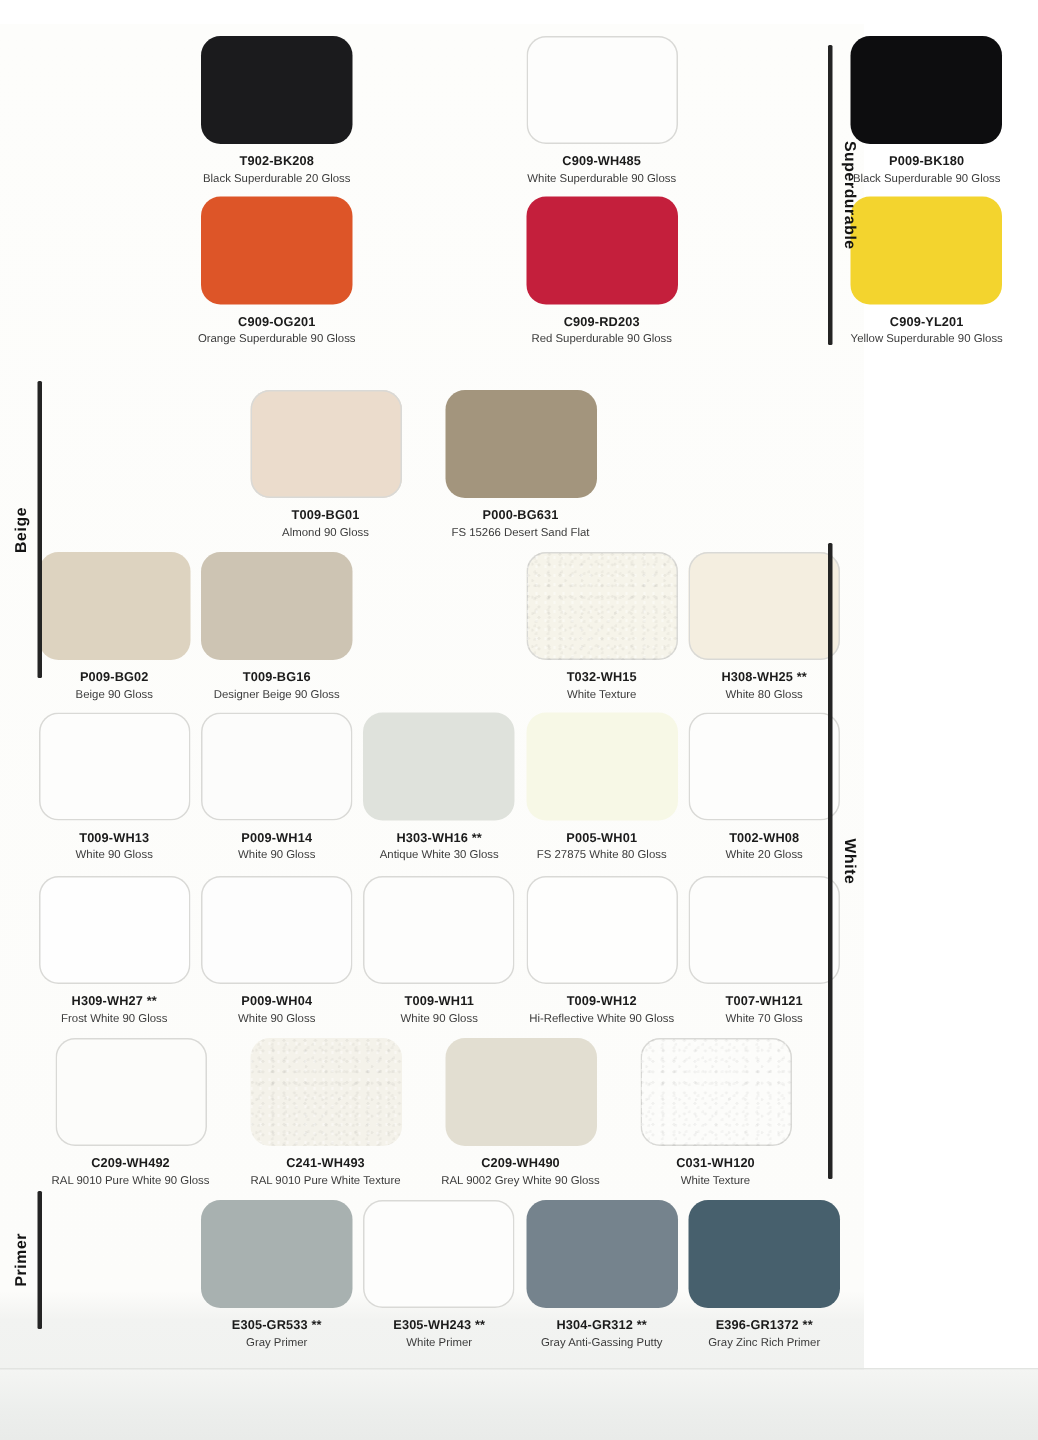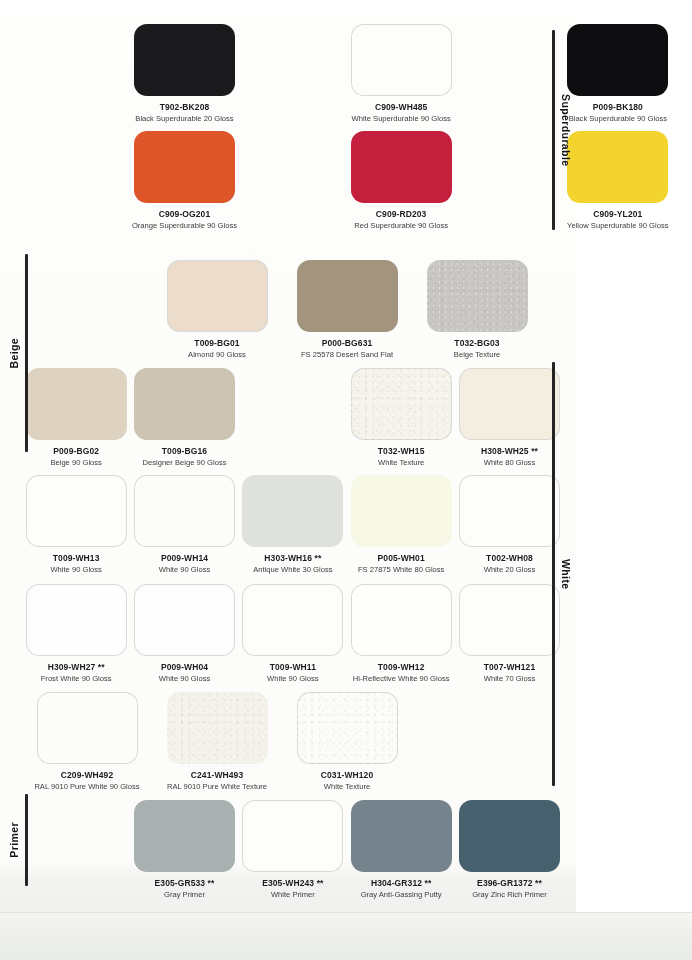--- a/index.html
+++ b/index.html
@@ -135,26 +135,21 @@
           <div class="chip empty"></div>
         </div>
         <div class="cell">
           <div class="chip outline" style="background: rgb(235, 220, 204);"></div>
           <div class="code">T009-BG01</div>
           <div class="desc">Almond 90 Gloss</div>
         </div>
         <div class="cell">
           <div class="chip" style="background: rgb(163, 149, 125);"></div>
           <div class="code">P000-BG631</div>
-          <div class="desc">FS 25578 Desert Sand Flat</div>
-        </div>
-        <div class="cell">
-          <div class="chip tex" style="background: rgb(201, 199, 194);"></div>
-          <div class="code">T032-BG03</div>
-          <div class="desc">Beige Texture</div>
+          <div class="desc">FS 15266 Desert Sand Flat</div>
         </div>
         <div class="cell">
           <div class="chip empty"></div>
         </div>
       </div>
       <div class="row" style="position: absolute; top: 344px; left: 0px;">
         <div class="cell">
           <div class="chip" style="background: rgb(221, 211, 192);"></div>
           <div class="code">P009-BG02</div>
           <div class="desc">Beige 90 Gloss</div>
@@ -204,21 +199,21 @@
         </div>
         <div class="cell">
           <div class="chip outline" style="background: rgb(253, 253, 252);"></div>
           <div class="code">T002-WH08</div>
           <div class="desc">White 20 Gloss</div>
         </div>
         <div class="cell">
           <div class="chip empty"></div>
         </div>
       </div>
-      <div class="row" style="position: absolute; top: 560px; left: 0px; justify-content: center;">
+      <div class="row" style="position: absolute; top: 560px; left: 0px;">
         <div class="cell">
           <div class="chip outline" style="background: rgb(254, 254, 254);"></div>
           <div class="code">H309-WH27 **</div>
           <div class="desc">Frost White 90 Gloss</div>
         </div>
         <div class="cell">
           <div class="chip outline" style="background: rgb(253, 253, 253);"></div>
           <div class="code">P009-WH04</div>
           <div class="desc">White 90 Gloss</div>
         </div>
@@ -244,20 +239,25 @@
       <div class="row" style="position: absolute; top: 668px; left: 0px;">
         <div class="cell">
           <div class="chip outline" style="background: rgb(252, 252, 250);"></div>
           <div class="code">C209-WH492</div>
           <div class="desc">RAL 9010 Pure White 90 Gloss</div>
         </div>
         <div class="cell">
           <div class="chip tex" style="background: rgb(244, 242, 234);"></div>
           <div class="code">C241-WH493</div>
           <div class="desc">RAL 9010 Pure White Texture</div>
+        </div>
+        <div class="cell">
+          <div class="chip" style="background: rgb(226, 222, 209);"></div>
+          <div class="code">C209-WH490</div>
+          <div class="desc">RAL 9002 Grey White 90 Gloss</div>
         </div>
         <div class="cell">
           <div class="chip outline tex" style="background: rgb(252, 252, 250);"></div>
           <div class="code">C031-WH120</div>
           <div class="desc">White Texture</div>
         </div>
         <div class="cell">
           <div class="chip empty"></div>
         </div>
       </div>

